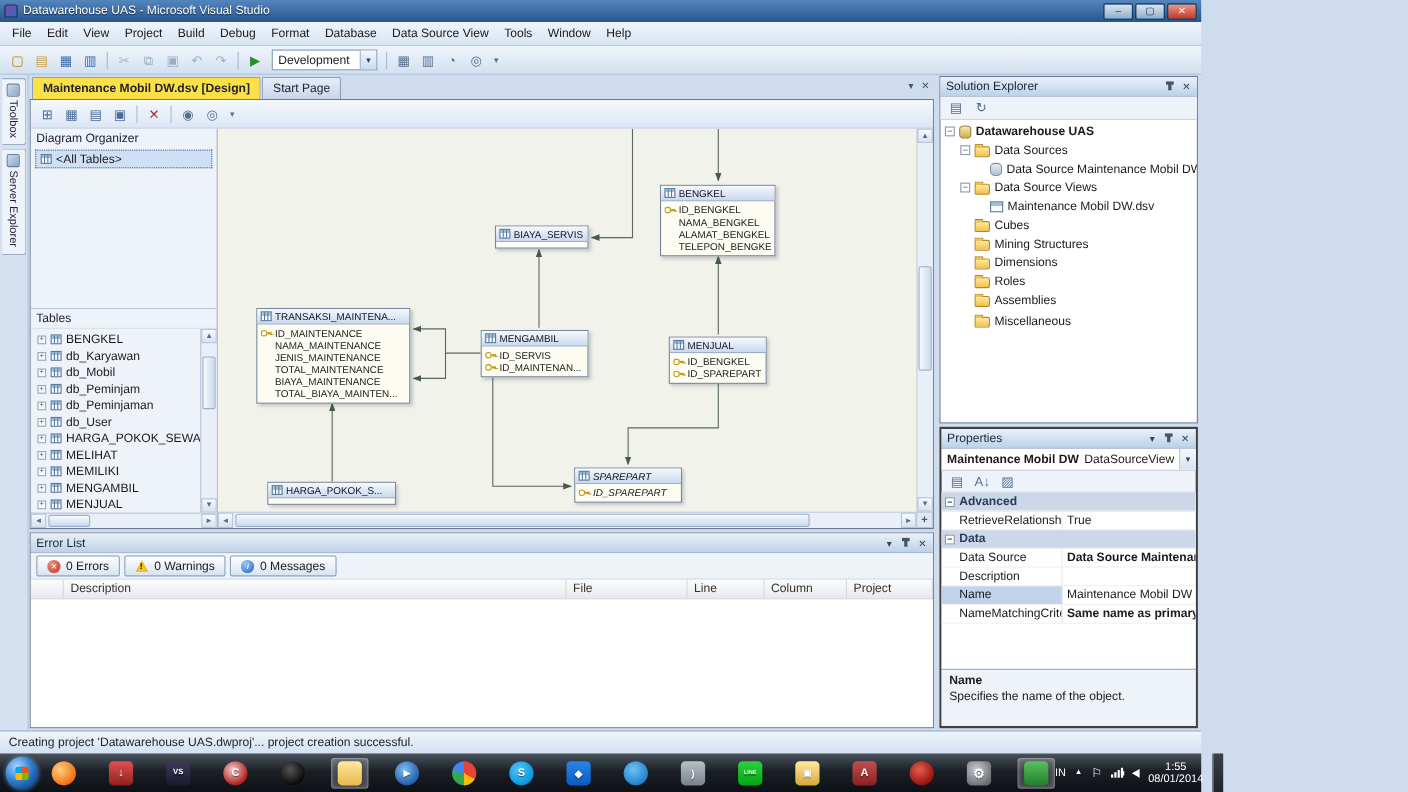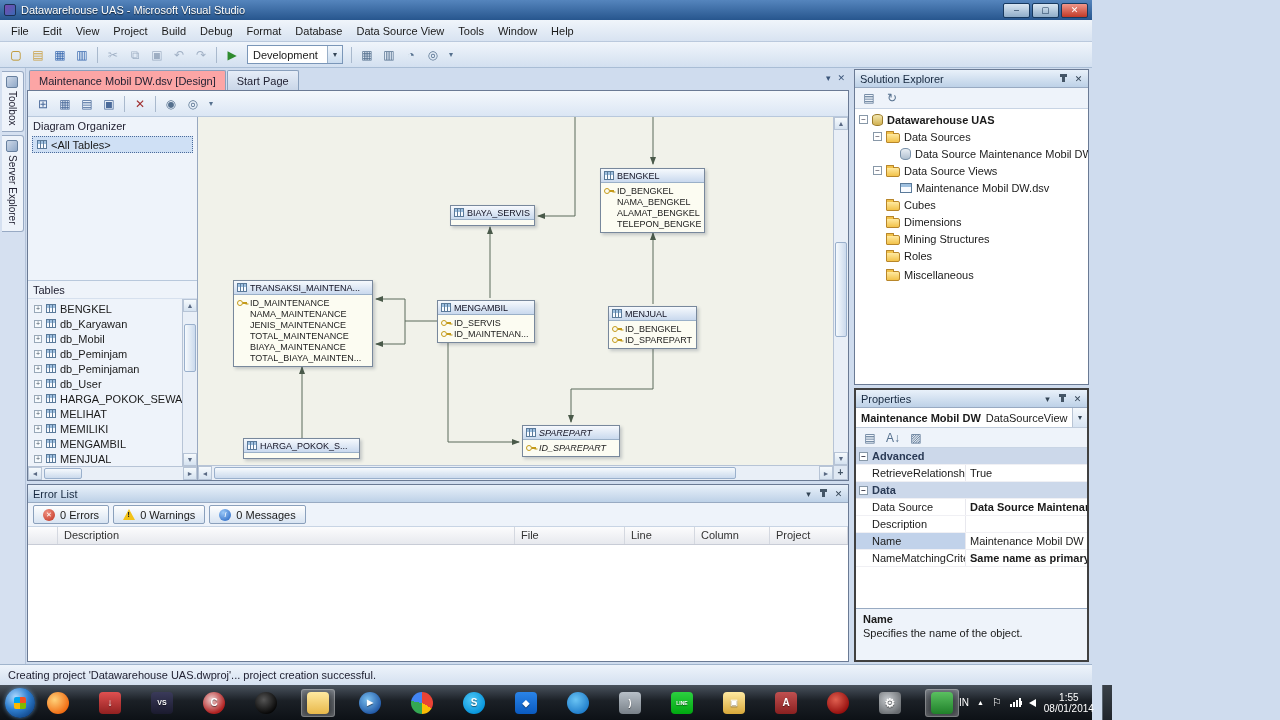--- a/index.html
+++ b/index.html
@@ -30,21 +30,21 @@
   
   .main{flex:1;display:flex;min-height:0;background:#cfdcee}
   .leftstrip{width:26px;flex:0 0 26px;display:flex;flex-direction:column;align-items:center;gap:3px;padding-top:3px;background:#d5e0f0;border-right:1px solid #b5c4da}
   .vtab{width:22px;display:flex;flex-direction:column;align-items:center;gap:3px;padding:4px 0 6px;background:#eef3fa;border:1px solid #98aac4;border-left:none;border-radius:0 3px 3px 0}
   .strip-ic{width:12px;height:12px;background:linear-gradient(135deg,#cdd8e8,#8fa8c8);border:1px solid #67809f;border-radius:2px}
   .vlabel{writing-mode:vertical-rl;font-size:10px;color:#223}
 
   .center{flex:1;display:flex;flex-direction:column;min-width:0;padding:1px 3px 2px 1px}
   .doctabs{height:21px;flex:0 0 21px;display:flex;align-items:flex-end;padding-left:2px;position:relative}
   .doctab{height:20px;display:flex;align-items:center;padding:0 9px;margin-right:1px;border:1px solid #8aa0bc;border-bottom:none;border-radius:2px 2px 0 0;background:linear-gradient(#e6edf7,#c9d6e8);color:#223;white-space:nowrap}
-  .doctab.active{background:#fca5a5;font-weight:normal}
+  .doctab.active{background:#fde047;font-weight:bold}
   .tabctl{position:absolute;right:4px;top:4px;display:flex;gap:7px;color:#3c567a;font-size:9px}
 
   .designer{flex:1;min-height:0;border:1px solid #6a7a94;background:#eef3fa;display:flex;flex-direction:column}
   .dtoolbar{height:26px;flex:0 0 26px;background:linear-gradient(#f4f8fc,#dbe6f4);border-bottom:1px solid #b8c8dc;display:flex;align-items:center;gap:2px;padding:0 5px}
   .dbody{flex:1;display:flex;min-height:0}
 
   .organizer{width:170px;flex:0 0 170px;background:#eef3fa;border-right:1px solid #98a8c0;display:flex;flex-direction:column}
   .org-title{height:18px;flex:0 0 18px;padding:3px 5px;color:#223}
   .org-items{flex:0 0 20px;padding:1px 4px}
   .org-item{height:17px;display:flex;align-items:center;gap:4px;border:1px dotted #4a6a9a;background:#cfe0f5;padding:0 4px}
@@ -588,31 +588,36 @@
               <span class="tlabel">Maintenance Mobil DW.dsv</span>
             </div>
             <div class="tnode" style="padding-left: 18px;">
               <span class="exp-spacer"></span>
               <span class="folder"></span>
               <span class="tlabel">Cubes</span>
             </div>
             <div class="tnode" style="padding-left: 18px;">
               <span class="exp-spacer"></span>
               <span class="folder"></span>
-              <span class="tlabel">Dimensions</span>
+              <span class="tlabel">Mining Structures</span>
             </div>
             <div class="tnode" style="padding-left: 18px;">
               <span class="exp-spacer"></span>
               <span class="folder"></span>
-              <span class="tlabel">Mining Structures</span>
+              <span class="tlabel">Dimensions</span>
             </div>
             <div class="tnode" style="padding-left: 18px;">
               <span class="exp-spacer"></span>
               <span class="folder"></span>
               <span class="tlabel">Roles</span>
+            </div>
+            <div class="tnode" style="padding-left: 18px;">
+              <span class="exp-spacer"></span>
+              <span class="folder"></span>
+              <span class="tlabel">Assemblies</span>
             </div>
             <div class="tnode" style="padding-left: 18px; align-items: flex-end;">
               <span class="exp-spacer"></span>
               <span class="folder"></span>
               <span class="tlabel">Miscellaneous</span>
             </div>
           </div>
       </div>
 
       <div class="props">

